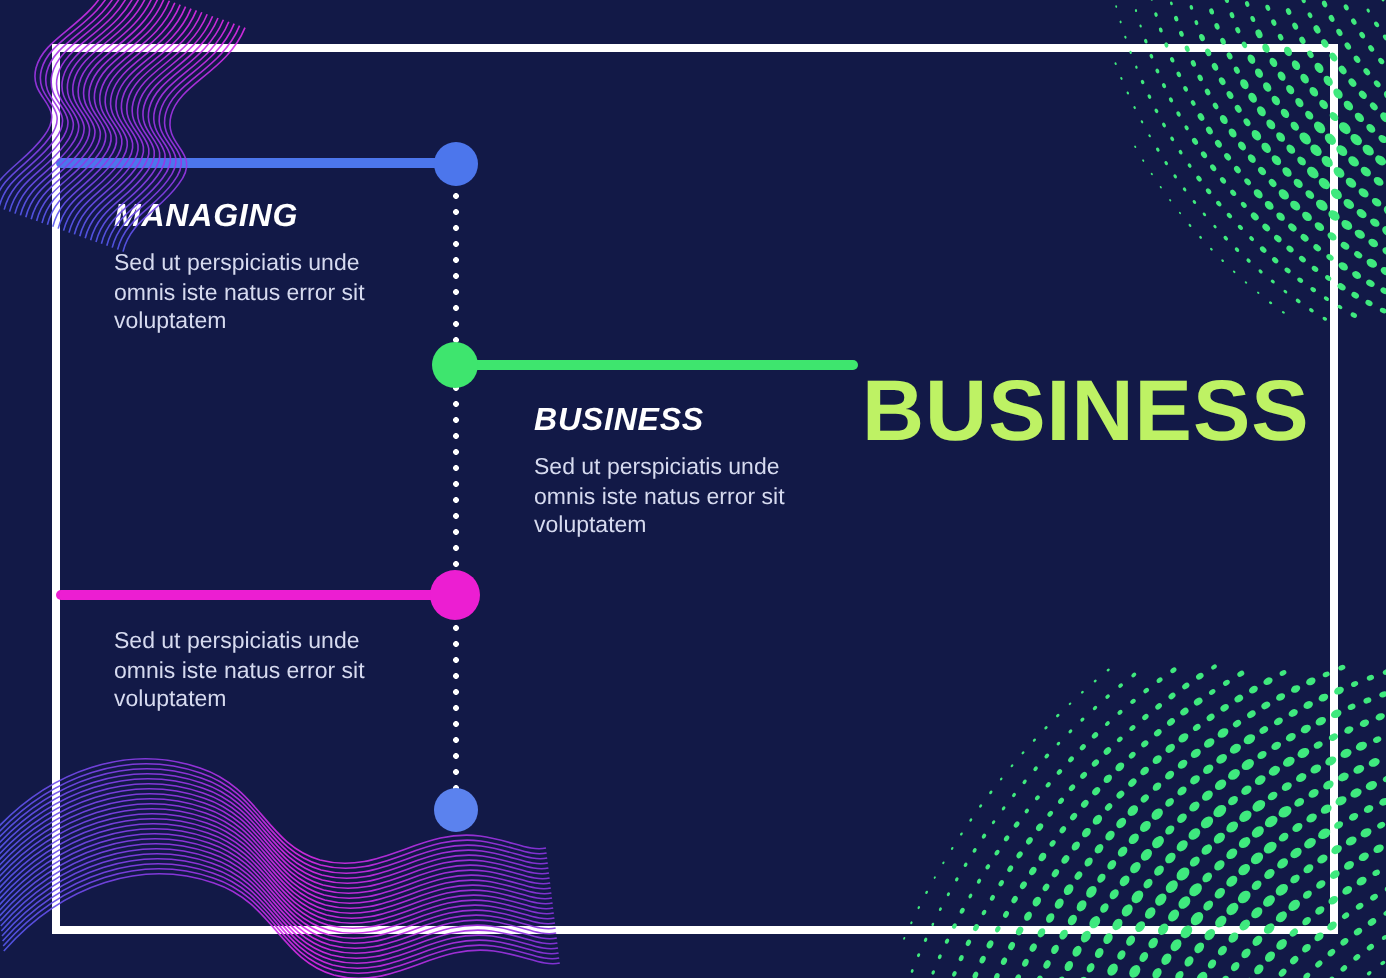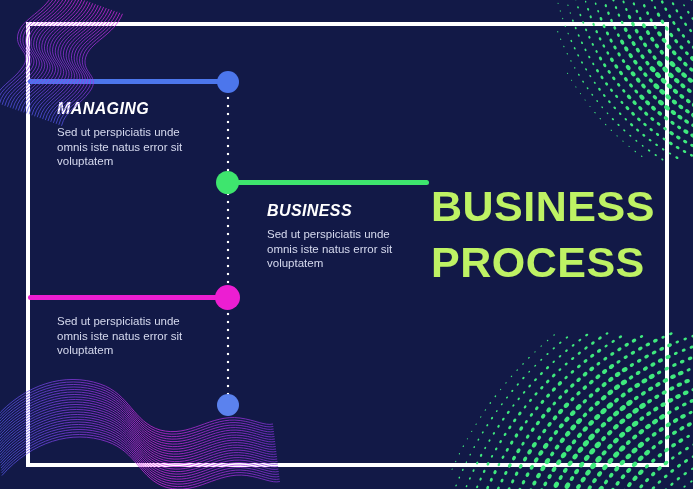--- a/index.html
+++ b/index.html
@@ -84,21 +84,20 @@
   <section class="block blk-supporting">
     <div class="body" style="color: rgb(214, 218, 239);">
       <div>Sed ut perspiciatis unde</div>
       <div>omnis iste natus error sit</div>
       <div>voluptatem</div>
     </div>
   </section>
 
   <h1 class="title" style="color: #bef264;">
     <span>BUSINESS</span>
-    <span>PROCESS</span>
   </h1>
 
   <svg id="decor" viewBox="0 0 693 489" xmlns="http://www.w3.org/2000/svg">
     <defs>
       <linearGradient id="gradTL" x1="1" y1="0" x2="0" y2="1">
         <stop offset="0" stop-color="#DF2BE8"></stop>
         <stop offset="0.55" stop-color="#9B35E6"></stop>
         <stop offset="1" stop-color="#5558EE"></stop>
       </linearGradient>
       <linearGradient id="gradBL" x1="0" y1="0" x2="1" y2="0">

